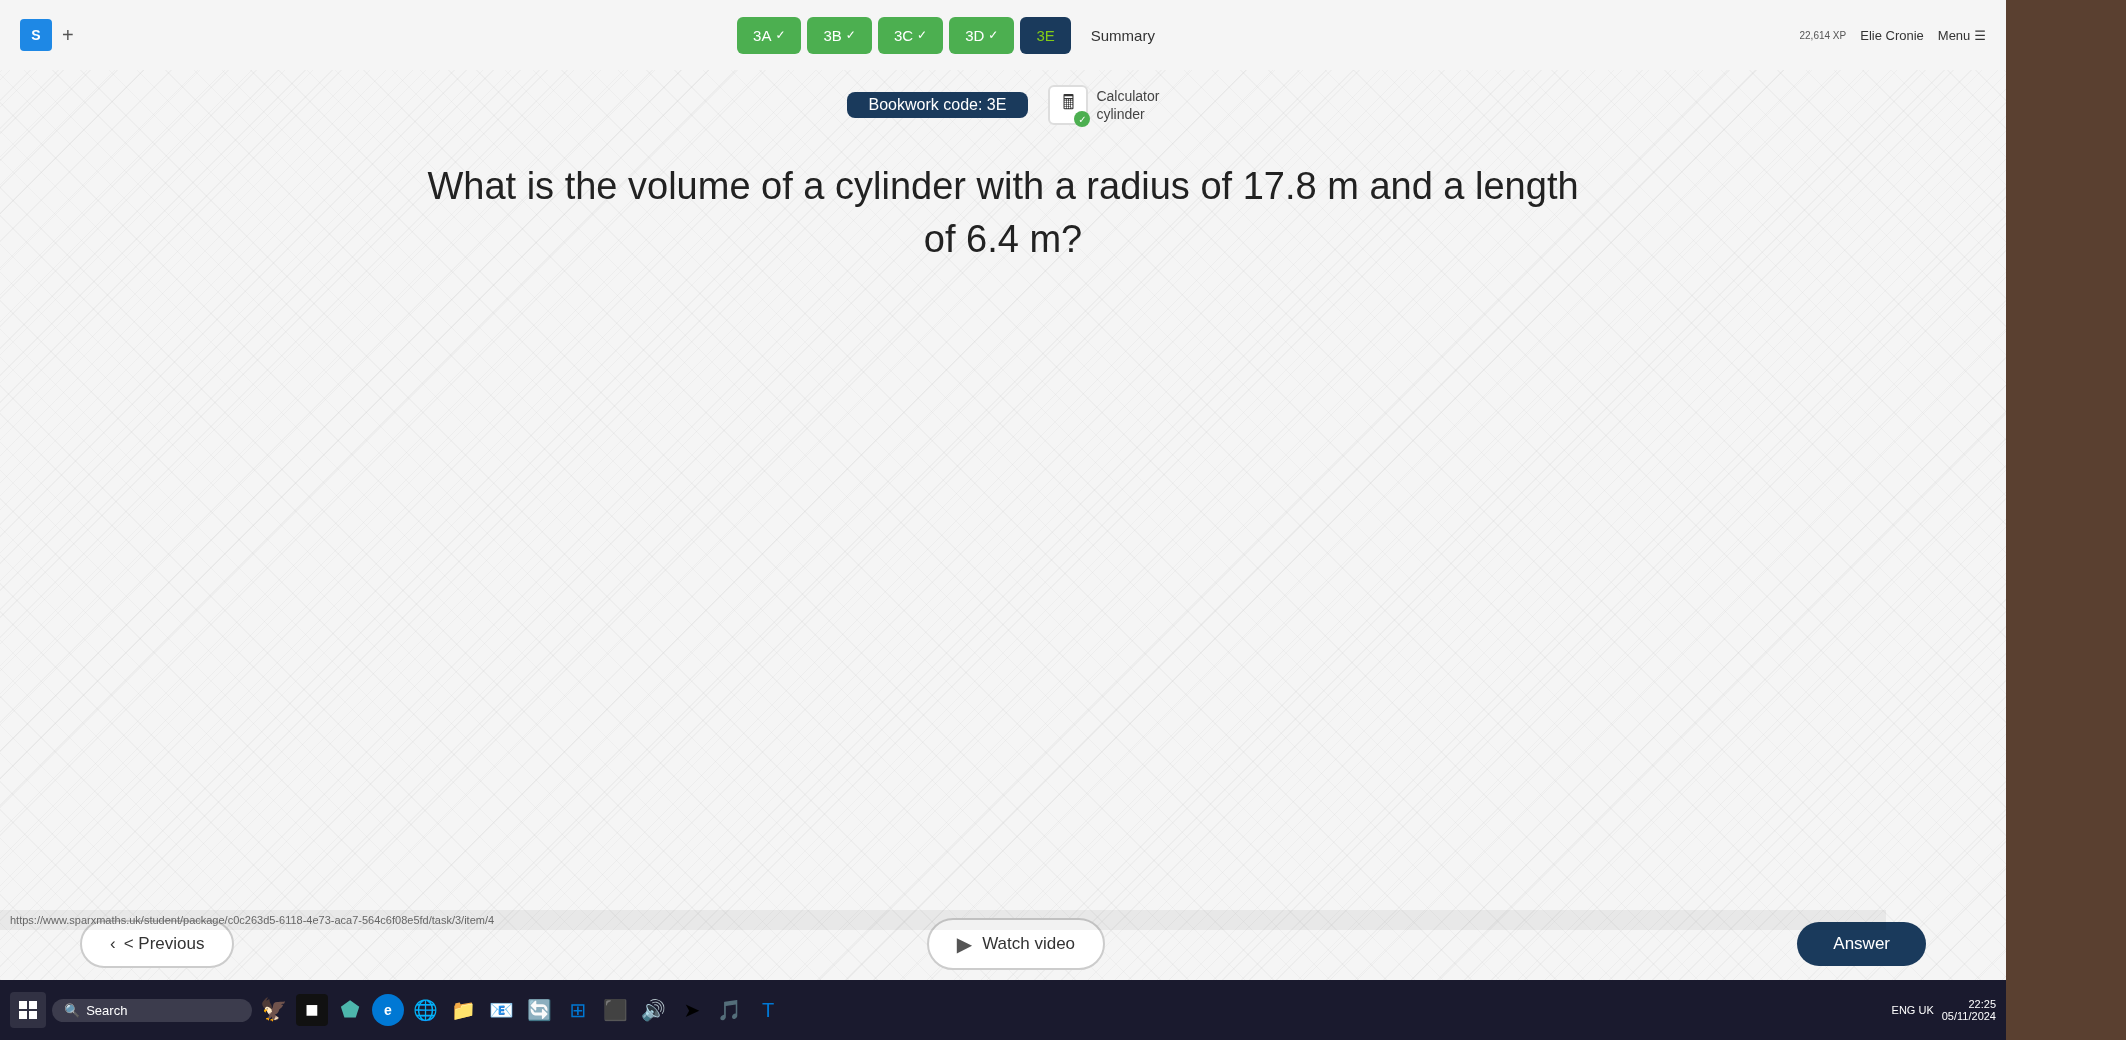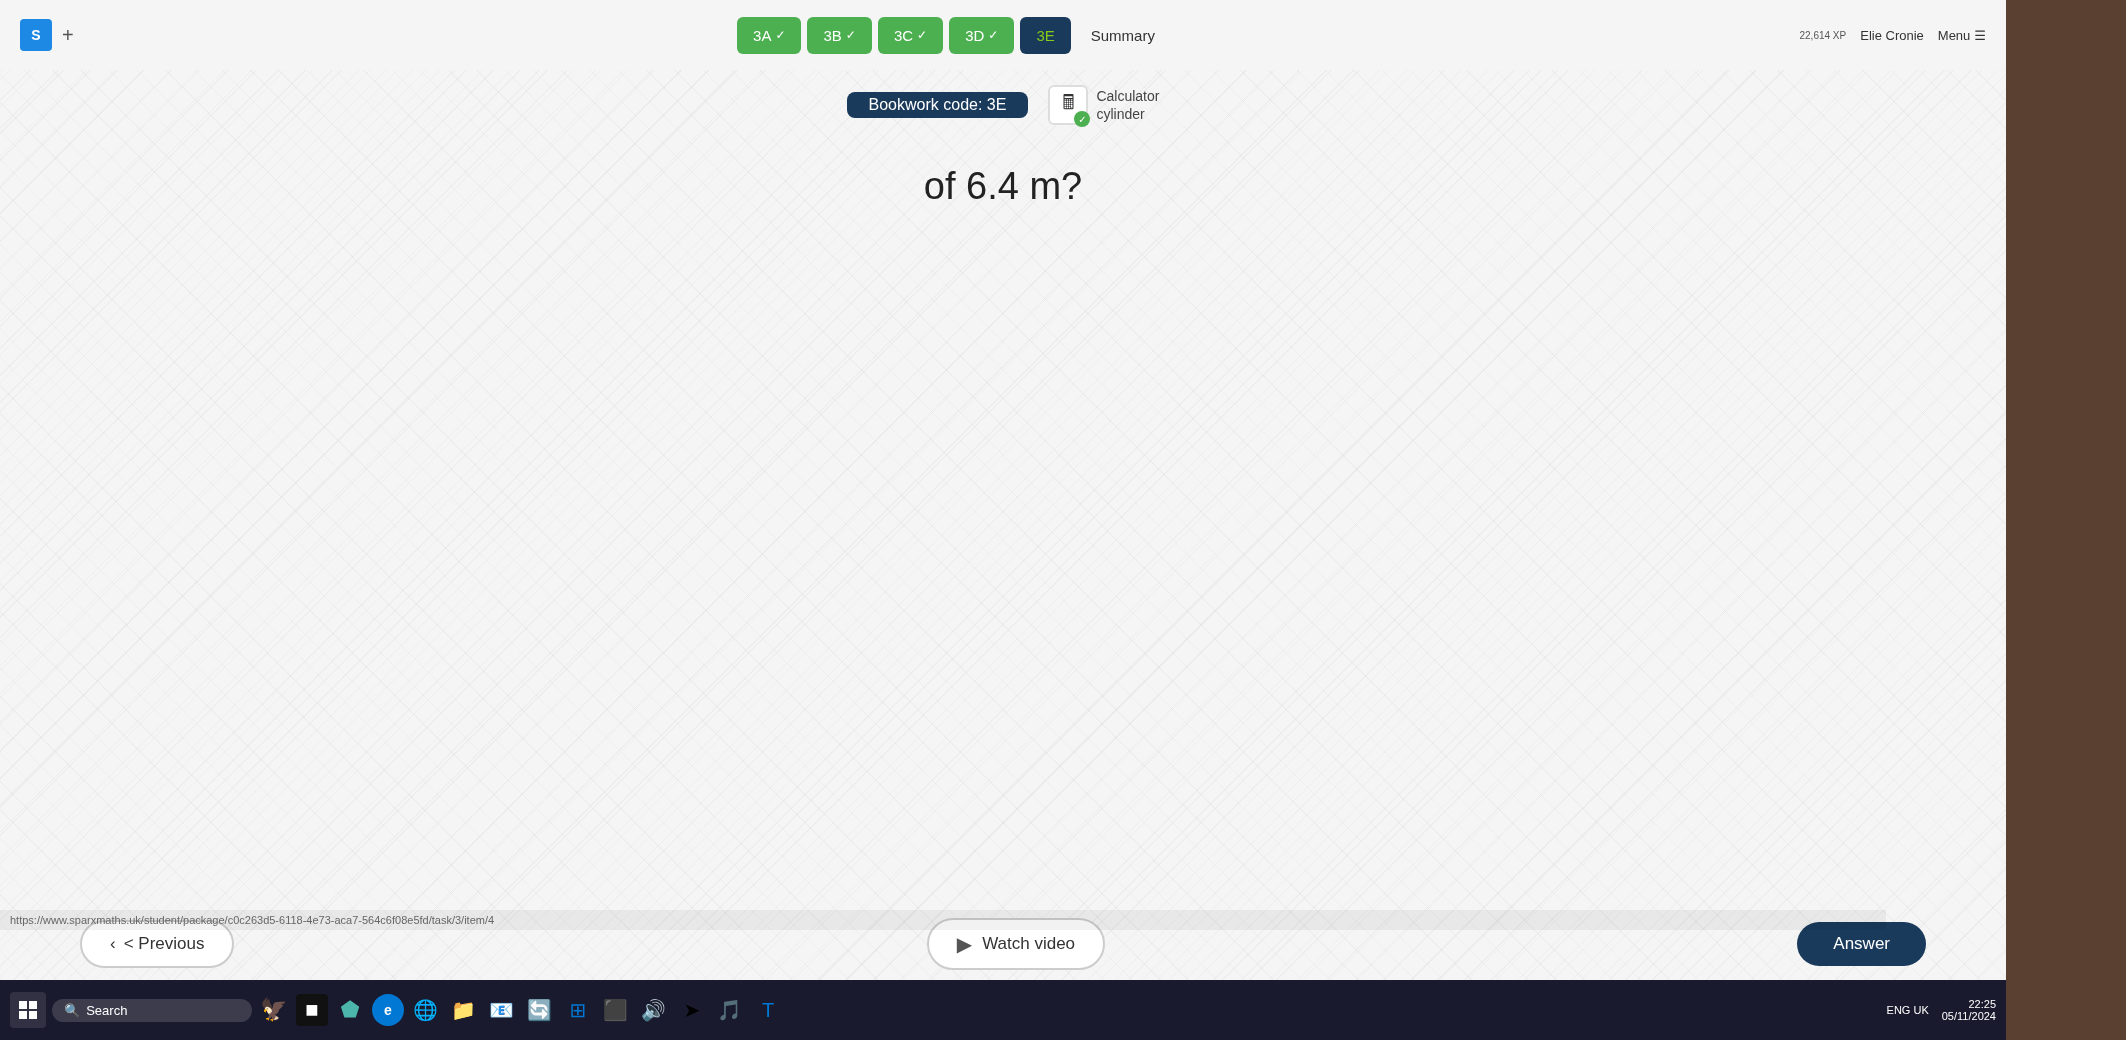--- a/index.html
+++ b/index.html
@@ -57,21 +57,20 @@
       border-radius: 20px;
       padding: 4px 12px;
       color: white;
       font-size: 13px;
       gap: 6px;
       width: 200px;
     }
 
     .taskbar-icons {
       display: flex;
-      gap: 5px;
       margin-left: auto;
       align-items: center;
     }
 
     .taskbar-icon {
       width: 32px;
       height: 32px;
       border-radius: 4px;
       display: flex;
       align-items: center;
@@ -464,20 +463,21 @@
       </div>
       <div style="font-size:14px; line-height:1.3; color:#444;">
         <div>Calculator</div>
         <div>cylinder</div>
       </div>
     </div>
   </div>
 
   <div class="question-area">
     <div class="question-text">
+      <div>What is the volume of a cylinder with a radius of 17.8 m and a length</div>
       <div>of 6.4 m?</div>
     </div>
   </div>
 
   <div class="bottom-nav">
     <button class="prev-btn">
       <span>‹</span>
       <span>&lt; Previous</span>
     </button>
     <button class="watch-video-btn">

